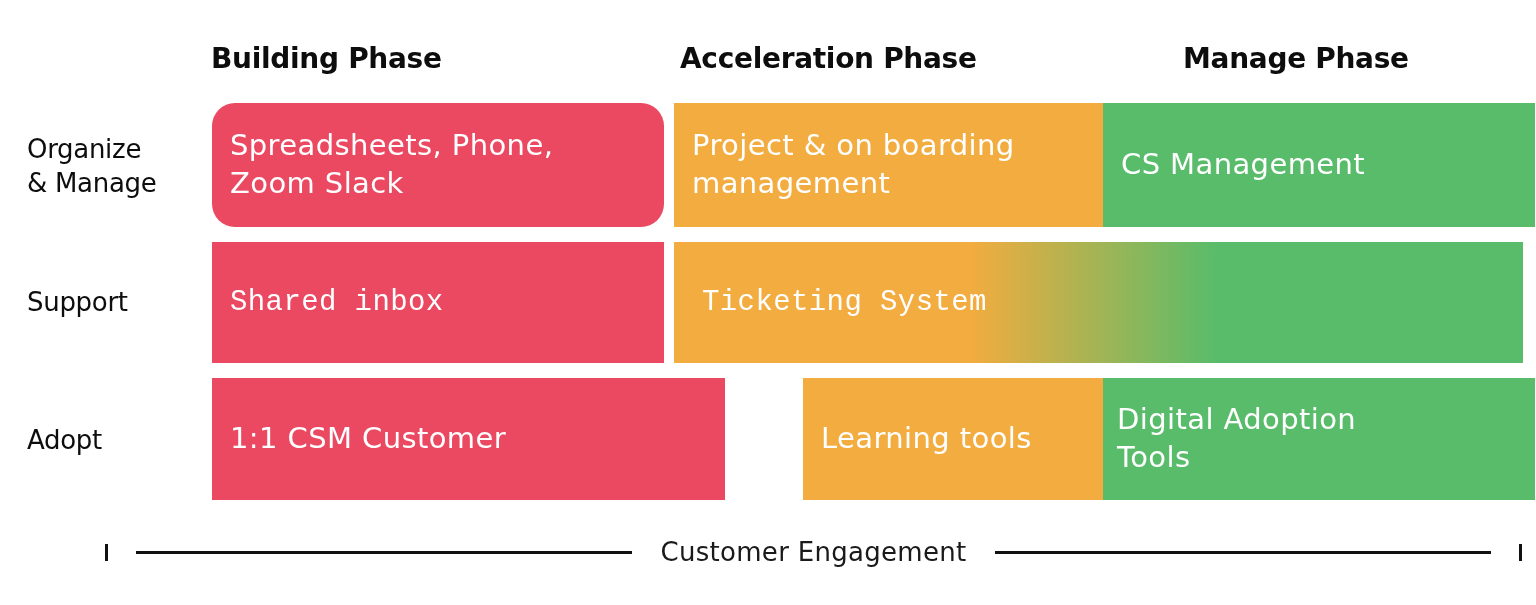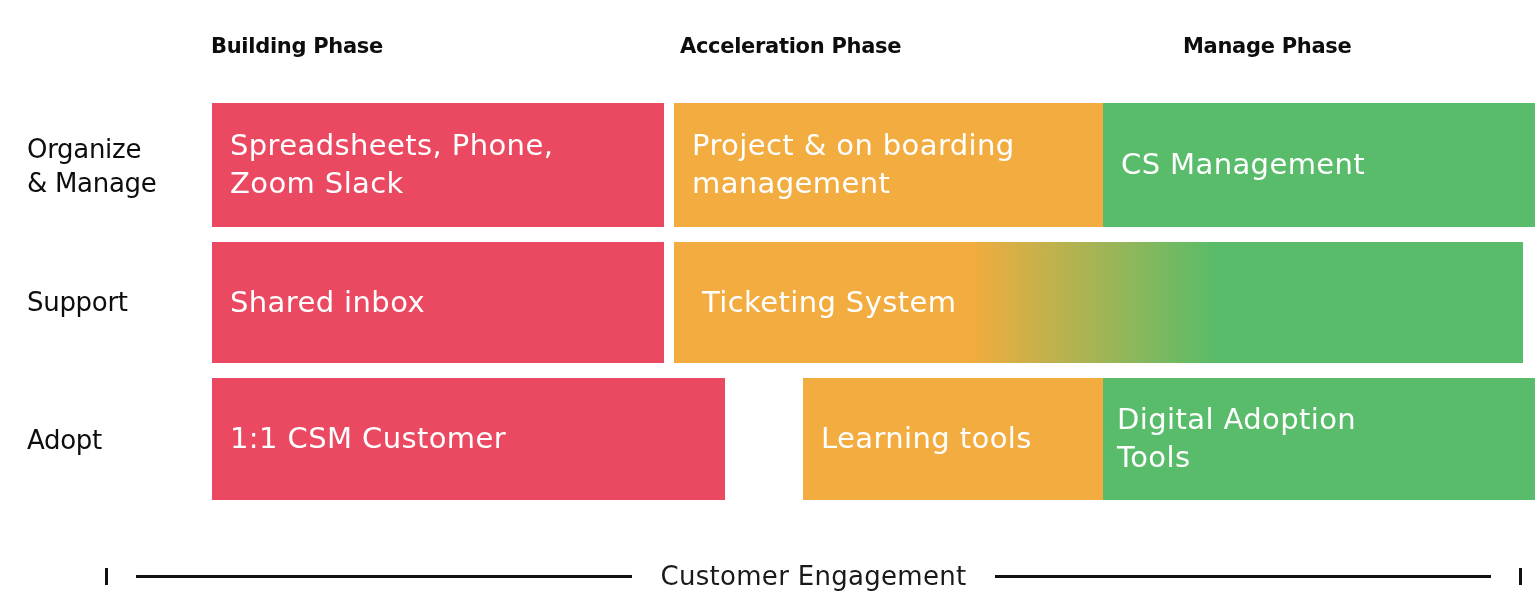--- a/index.html
+++ b/index.html
@@ -10,22 +10,22 @@
   }
   #canvas {
     position: relative;
     width: 1536px;
     height: 605px;
     background: #ffffff;
     overflow: hidden;
   }
   .phase-header {
     position: absolute;
-    top: 34px;
-    font-size: 21px;
+    top: 42px;
+    font-size: 28px;
     font-weight: bold;
     color: #0d0d0d;
     letter-spacing: -0.3px;
     white-space: nowrap;
   }
   .row-label {
     position: absolute;
     left: 27px;
     font-size: 26px;
     font-weight: normal;
@@ -45,34 +45,34 @@
   .bar-label {
     color: #ffffff;
     font-size: 29px;
     font-weight: 400;
     line-height: 1.3;
     white-space: pre-line;
     letter-spacing: 0.4px;
   }
   
   .r1 { top: 103px; height: 124px; }
-  .r2 { top: 242px; height: 121px; }
+  .r2 { top: 242px; height: 121px; font-family: Liberation Mono, monospace; }
   .r3 { top: 378px; height: 122px; }
   .c1 { left: 212px; width: 452px; }
   .c2 { left: 674px; width: 429px; }
   .c3 { left: 1103px; width: 432px; }
   .c2-3 { left: 674px; width: 849px; padding-left: 28px; }
   .c1-wide { left: 212px; width: 513px; }
   .c2-narrow { left: 803px; width: 300px; }
   
   .axis {
     position: absolute;
     left: 105px;
     width: 1417px;
-    top: 560px;
+    top: 536px;
     height: 32px;
     display: flex;
     align-items: center;
     gap: 28px;
   }
   .axis-line {
     flex: 1 1 0;
     height: 3px;
     background: #111111;
   }
@@ -96,21 +96,21 @@
 
   <div class="phase-header" style="left:211px;">Building Phase</div>
   <div class="phase-header" style="left:680px;">Acceleration Phase</div>
   <div class="phase-header" style="left:1183px;">Manage Phase</div>
 
   <div class="row-label" style="top:133px;">Organize
 &amp; Manage</div>
   <div class="row-label" style="top:286px;">Support</div>
   <div class="row-label" style="top:424px;">Adopt</div>
 
-  <div class="bar r1 c1" style="background: rgb(234, 73, 97);">
+  <div class="bar r1 c1" style="background: rgb(234, 73, 97); border-radius: 23px;">
     <span class="bar-label">Spreadsheets, Phone,
 Zoom Slack</span>
   </div>
   <div class="bar r1 c2" style="background: rgb(242, 172, 63);">
     <span class="bar-label">Project &amp; on boarding
 management</span>
   </div>
   <div class="bar r1 c3" style="background: rgb(88, 188, 106);">
     <span class="bar-label">CS Management</span>
   </div>

